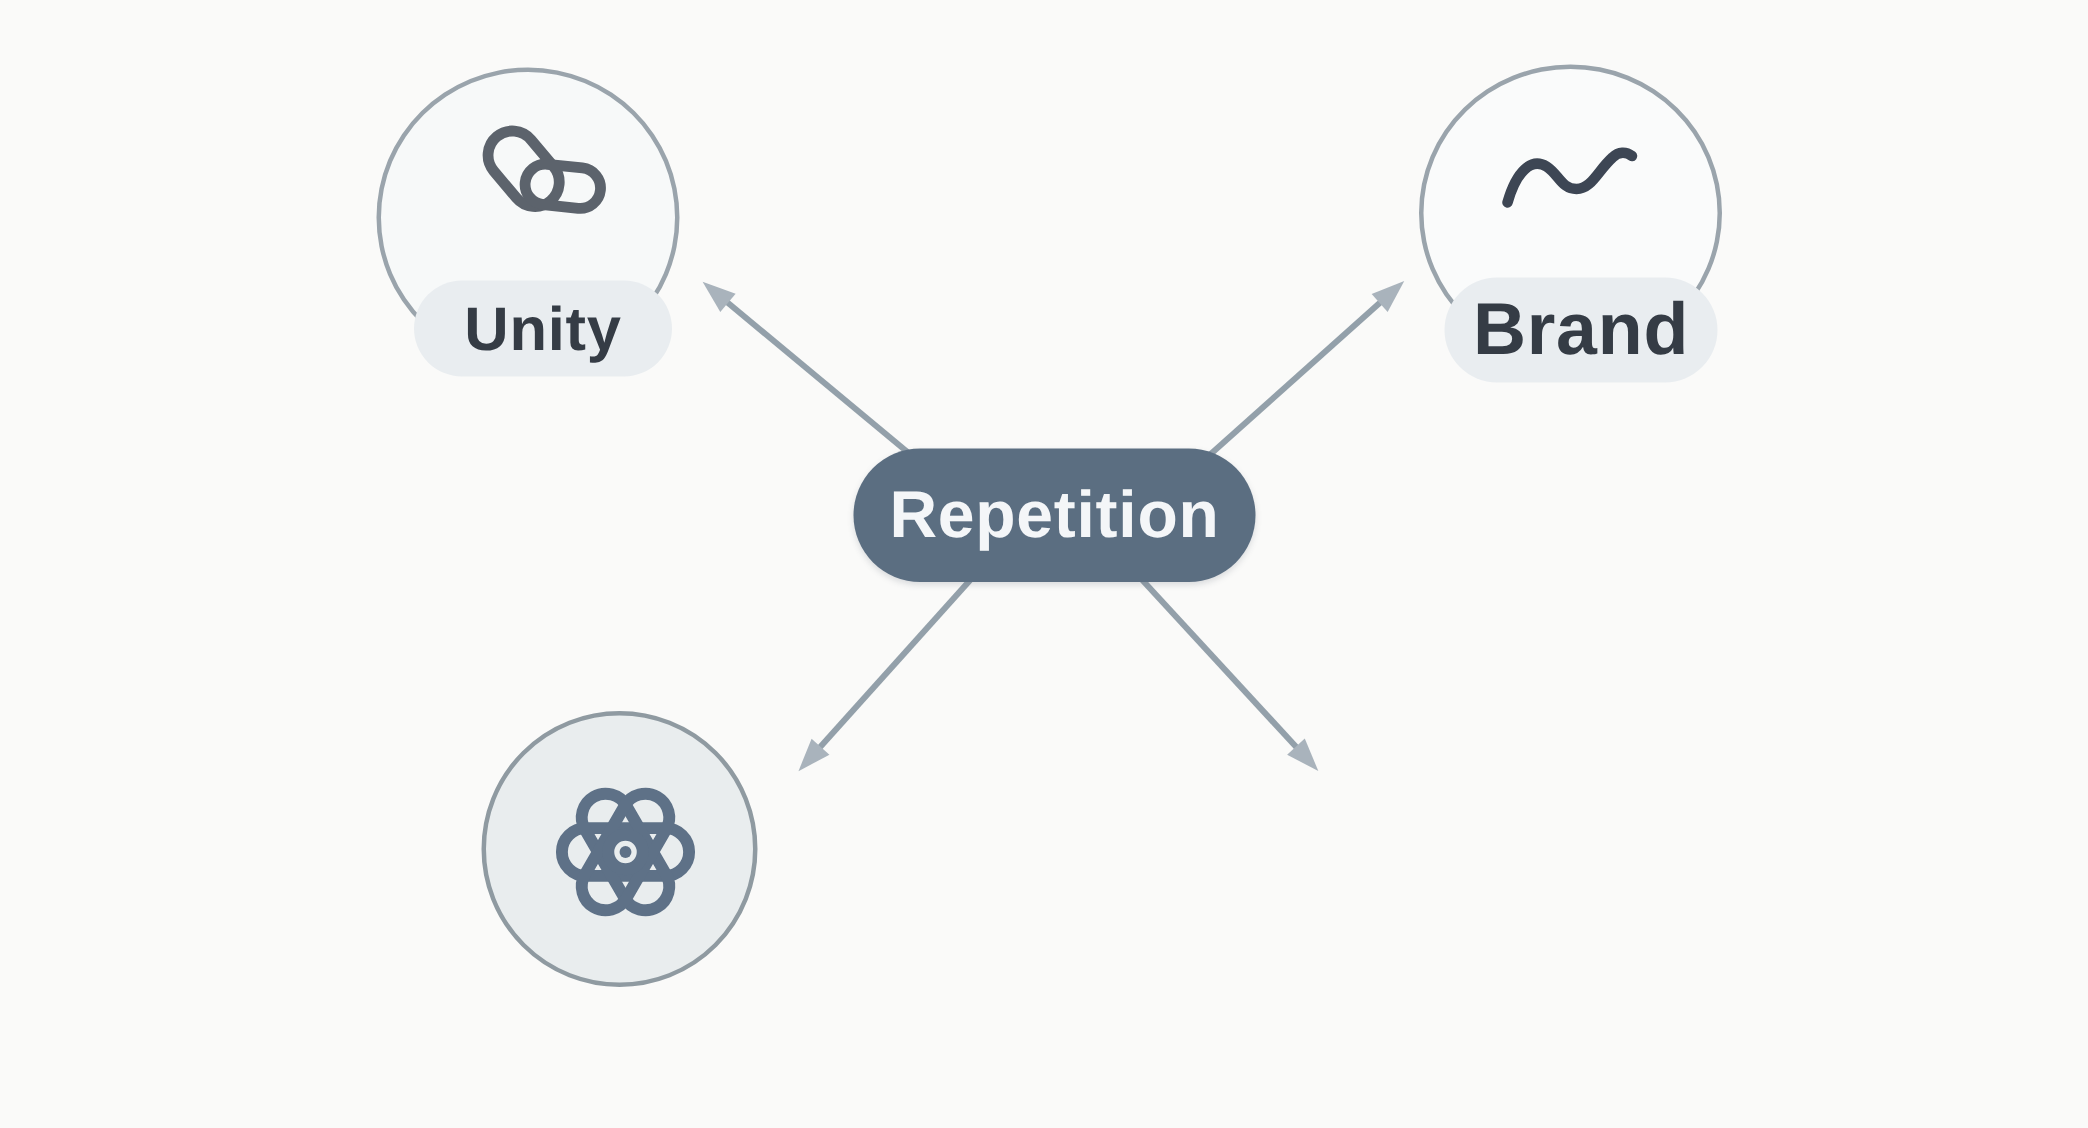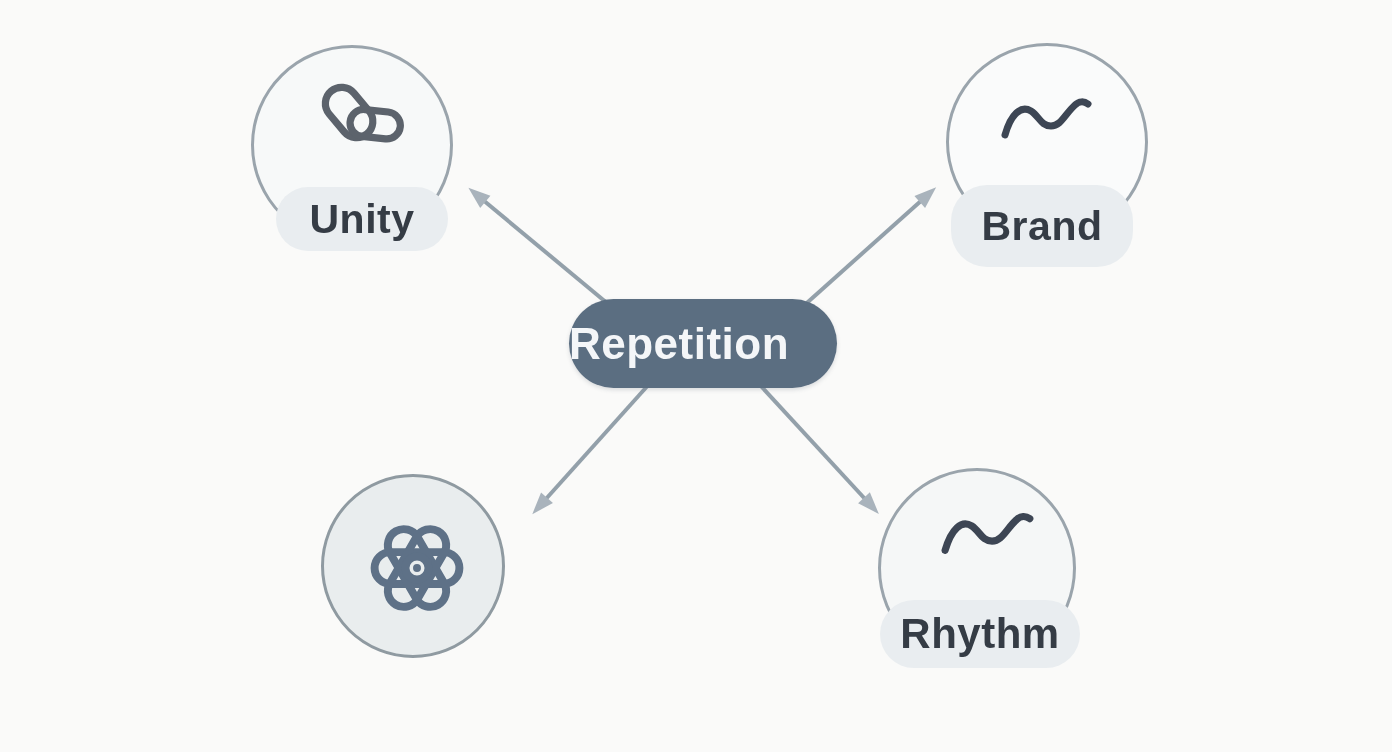--- a/index.html
+++ b/index.html
@@ -32,36 +32,36 @@
     position: absolute;
     background: #e9edf0;
     color: #353c45;
     font-weight: 700;
     border-radius: 36px;
     display: flex; align-items: center; justify-content: center;
     letter-spacing: 0.5px;
     margin-top: 43px;
   }
   .node-unity  .pill { left: 22px; top: 96px; width: 172px; height: 64px; font-size: 41px; }
-  .node-brand  .pill { left: 2px;  top: 96px; width: 182px; height: 82px; font-size: 41px; }
+  .node-brand  .pill { left: 14px;  top: 96px; width: 182px; height: 70px; font-size: 49px; }
   .node-rhythm .pill { left: -1px; top: 86px; width: 200px; height: 68px; font-size: 42px; }
   .icon { position: absolute; }
   .node-unity  .icon { left: 60px; top: 30px; width: 90px;  height: 78px; }
   .node-brand  .icon { left: 50px; top: 42px; width: 100px; height: 60px; }
   .node-rhythm .icon { left: 58px; top: 32px; width: 102px; height: 60px; }
   .node-atom   .icon { left: 40px; top: 32px; width: 106px; height: 118px; }
   .center-node {
     position: absolute;
     left: 569px; top: 299px; width: 268px; height: 89px;
     background: #5b6e81;
     border-radius: 45px;
     color: #f4f6f8;
     font-size: 44px; font-weight: 700;
     letter-spacing: 0.5px;
-    display: flex; align-items: center; justify-content: flex-start;
+    display: flex; align-items: center; justify-content: center;
     box-shadow: 0 2px 4px rgba(70,85,100,0.18);
   }
 </style>
 </head>
 <body>
 
 <div class="canvas">
 
   <svg class="arrows" viewBox="0 0 1392 752">
     <defs>
@@ -97,24 +97,18 @@
       <g fill="none" stroke="#5e7187" stroke-width="9">
         <rect x="12" y="42" width="96" height="36" rx="18"></rect>
         <rect x="12" y="42" width="96" height="36" rx="18" transform="rotate(60 60 60)"></rect>
         <rect x="12" y="42" width="96" height="36" rx="18" transform="rotate(120 60 60)"></rect>
         <circle cx="60" cy="60" r="13"></circle>
       </g>
       <circle cx="60" cy="60" r="4.5" fill="#5e7187"></circle>
     </svg>
   </div>
 
-  <div class="node node-rhythm">
-    <svg class="icon" viewBox="0 0 100 58">
-      <path d="M6,46 C12,25 22,16 32,22 C40,27 42,37 52,37 C62,37 66,25 76,16 C80,12 85,12 89,15" fill="none" stroke="#3d4654" stroke-width="7" stroke-linecap="round"></path>
-    </svg>
-    <div class="pill">Rhythm</div>
-  </div>
 
   <div class="center-node">
     <span>Repetition</span>
   </div>
 
 </div>
 
 </body></html>

